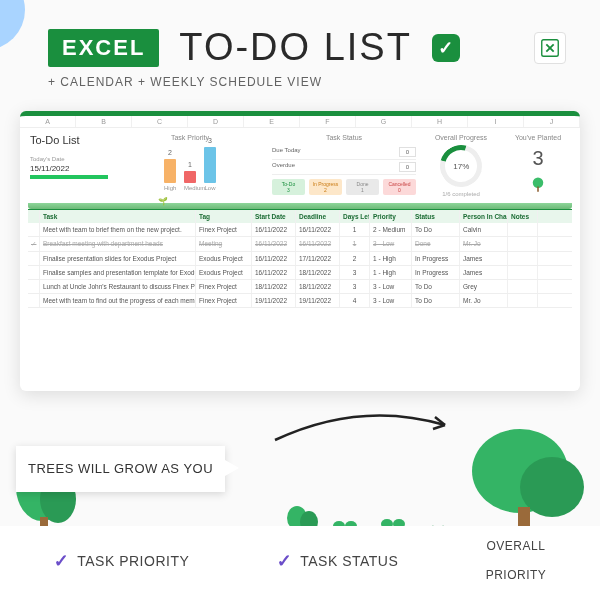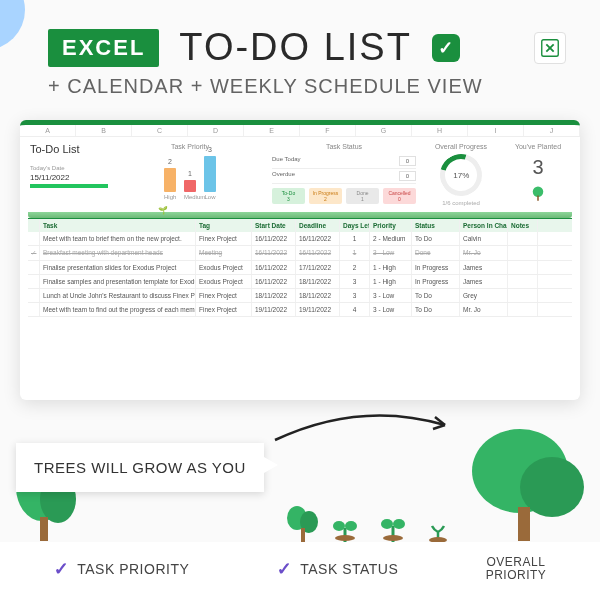--- a/index.html
+++ b/index.html
@@ -7,21 +7,21 @@
   .wrap { width:600px; height:600px; position:relative; background:#fafafa; }
 
   
   .hdr { padding:26px 28px 10px 48px; position:relative; }
   .badge-row { display:flex; align-items:center; gap:20px; }
   .excel-badge { background:#1a8f3e; color:#fff; font-weight:700; font-size:22px; padding:6px 14px; letter-spacing:2px; border-radius:2px;text-align:center; }
   .title { font-size:38px; font-weight:300; letter-spacing:2px; color:#2a2a2a; }
   .chk-badge { width:28px; height:28px; background:#1a8f3e; border-radius:6px; display:flex; align-items:center; justify-content:center; color:#fff; font-size:18px; font-weight:700; }
   .xl-icon { width:32px; height:32px; background:#fff; border:1px solid #e0e0e0; border-radius:4px; display:flex; align-items:center; justify-content:center; margin-left:auto; margin-right:6px; }
   .xl-icon svg { width:22px; height:22px; }
-  .sub { font-size:20px; letter-spacing:1px; color:#636363; margin-top:6px; font-weight:500; }
+  .sub { font-size:12px; letter-spacing:1px; color:#636363; margin-top:6px; font-weight:500; }
   .blue-blob { position:absolute; top:-30px; left:-55px; width:80px; height:80px; background:#a9d4ff; border-radius:50%; }
 
   
   .sheet { margin:12px 20px 0 20px; background:#fff; border-radius:6px; box-shadow:0 4px 18px rgba(0,0,0,.12); height:280px; position:relative; overflow:hidden; border-top:5px solid #1a8f3e; }
   .colhdr { display:flex; font-size:7px; color:#999; border-bottom:1px solid #eee; }
   .colhdr span { flex:1; text-align:center; padding:2px 0; border-right:1px solid #f0f0f0; }
   .dash { display:flex; padding:6px 10px 4px 10px; gap:10px; }
   .card { flex:1; font-size:7px; color:#666; }
   .card-t { text-align:center; margin-bottom:4px; color:#888; }
   .ttl-main { font-size:11px; color:#333; font-weight:500; margin-bottom:2px; }
@@ -56,32 +56,32 @@
   .c-task { width:156px; }
   .c-tag { width:56px; }
   .c-d { width:44px; }
   .c-dl { width:30px; text-align:center; }
   .c-pr { width:42px; }
   .c-st { width:48px; }
   .c-pic { width:48px; }
   .c-n { width:30px; }
 
   
-  .callout { position:absolute; left:16px; bottom:108px; background:#fff; padding:14px 18px; font-size:15px; letter-spacing:.5px; color:#333; line-height:1.4; box-shadow:0 2px 8px rgba(0,0,0,.15); z-index:5; }
+  .callout { position:absolute; left:16px; bottom:108px; background:#fff; padding:14px 12px; font-size:13px; letter-spacing:.5px; color:#333; line-height:1.4; box-shadow:0 2px 8px rgba(0,0,0,.15); z-index:5; }
   .callout:after { content:""; position:absolute; right:-14px; top:14px; width:0; height:0; border-top:8px solid transparent; border-bottom:8px solid transparent; border-left:14px solid #fff; }
   .arrow { position:absolute; left:270px; bottom:145px; width:190px; height:60px; z-index:4; }
 
   
   .plants { position:absolute; left:0; right:0; bottom:56px; height:100px; pointer-events:none; }
   .plants svg { position:absolute; bottom:0; }
 
   
   .ftr { position:absolute; left:0; right:0; bottom:0; display:flex; justify-content:space-around; padding:14px 10px 18px; background:#fff; }
   .ftr-item { display:flex; align-items:center; gap:8px; font-size:14px; letter-spacing:.5px; color:#444; }
-  .ftr-item.last { flex-direction:column; gap:0; line-height:1.1; font-size:12px; align-items:center; }
+  .ftr-item.last { flex-direction:column; gap:16px; line-height:1.1; font-size:12px; align-items:center; }
   .tick { color:#6b4ec9; font-size:18px; font-weight:700; }
 </style>
 </head>
 <body>
 
 <div class="wrap">
   <div class="blue-blob"></div>
 
   <div class="hdr">
     <div class="badge-row">

